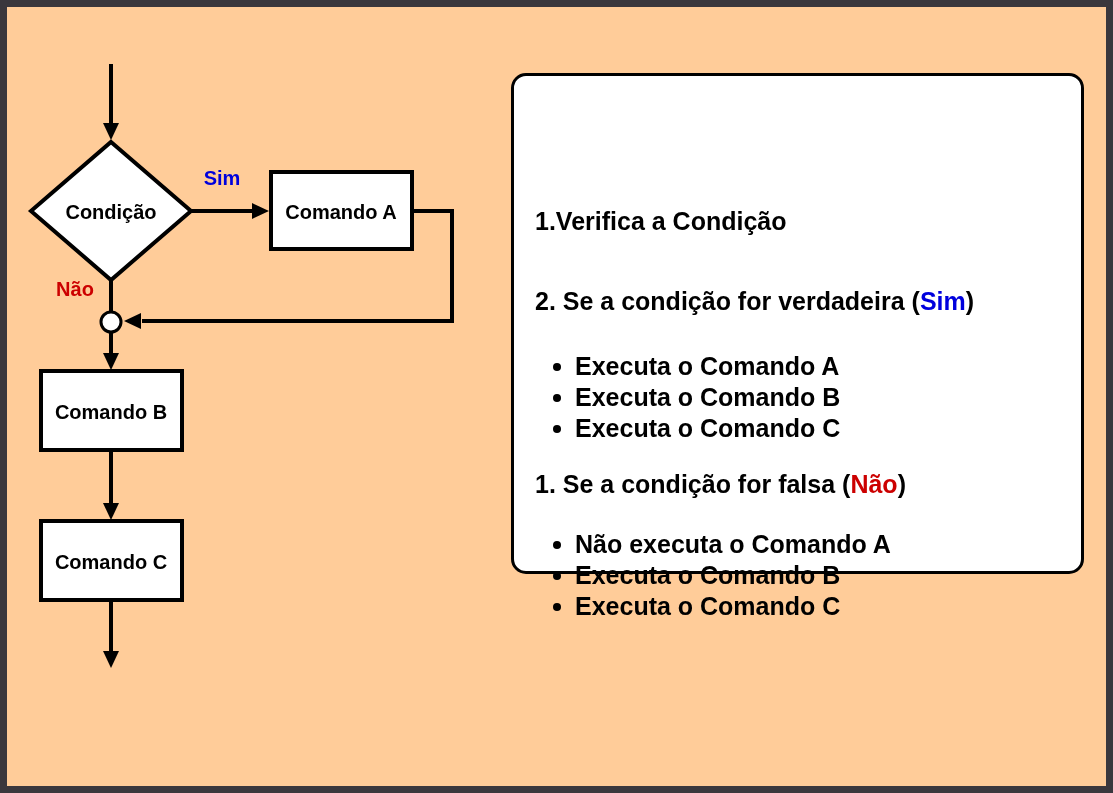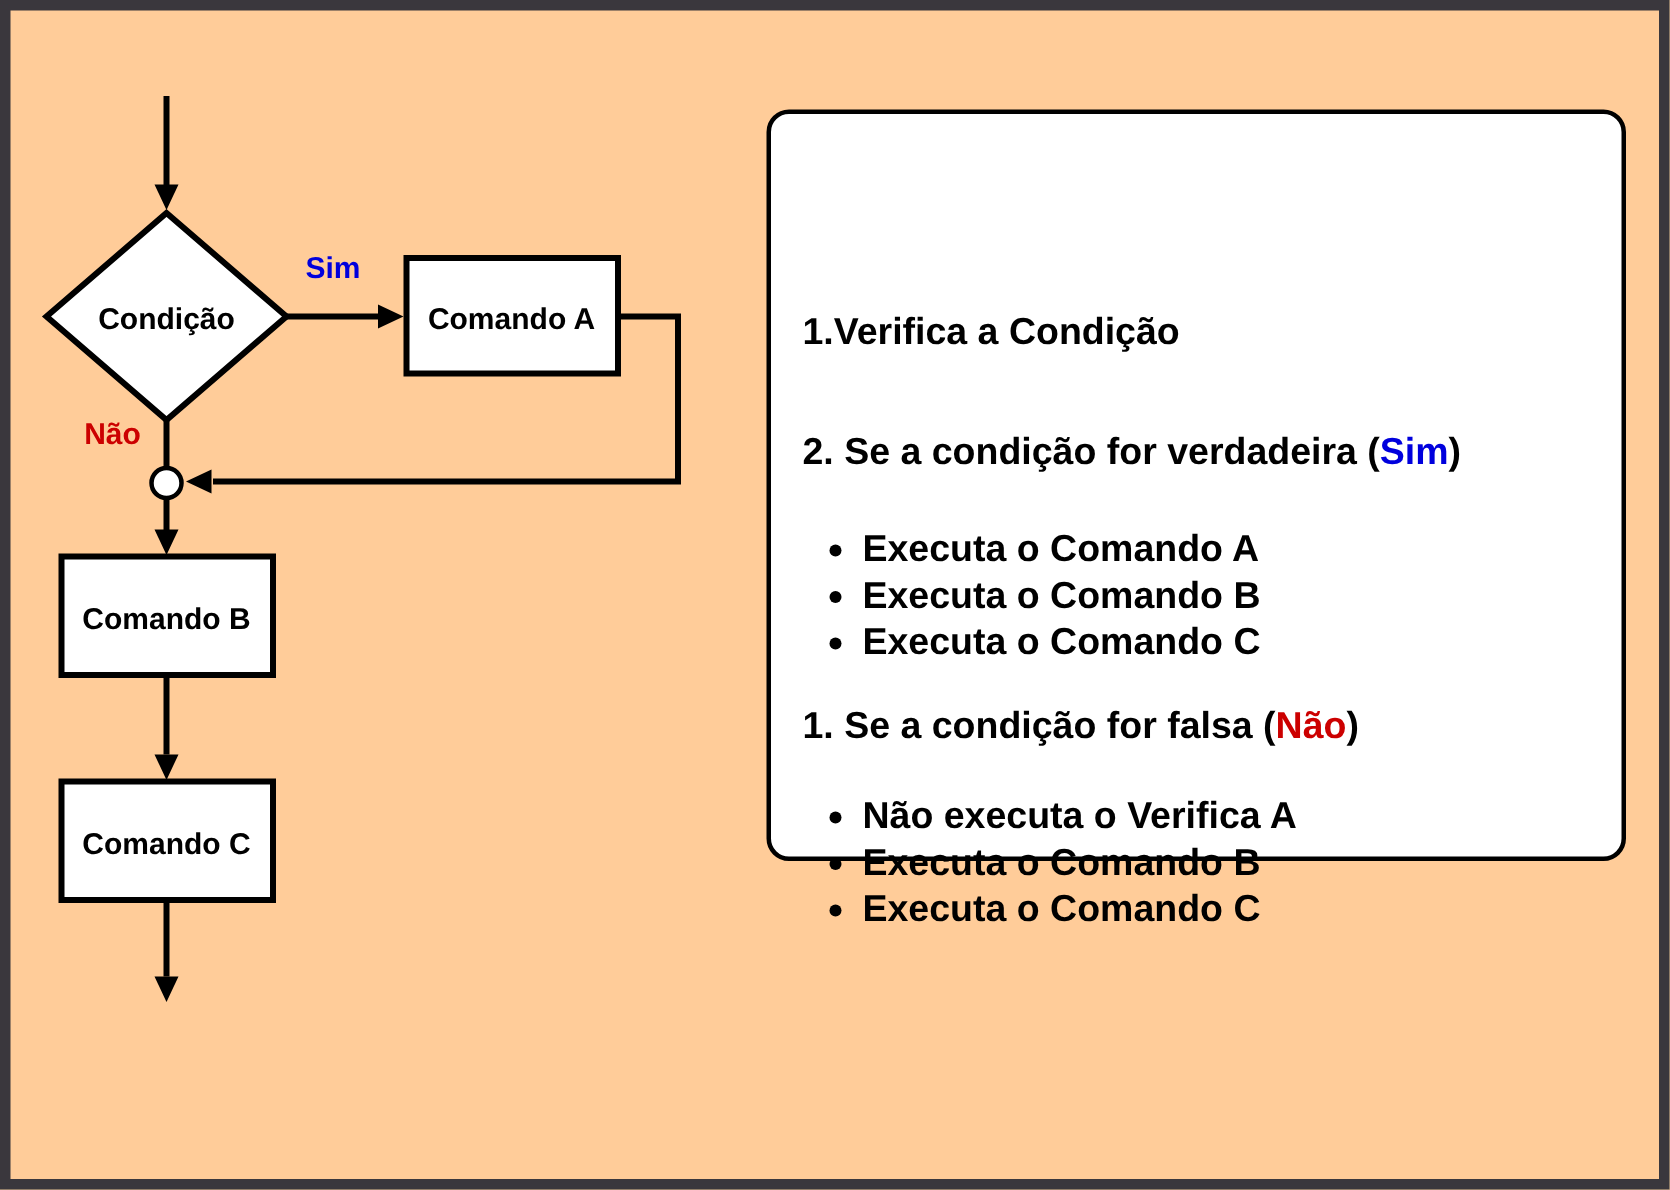--- a/index.html
+++ b/index.html
@@ -127,21 +127,21 @@
           <span class="dot"></span>
           <span>Executa o Comando C</span>
         </div>
       </div>
 
       <div class="step-heading h3"><span>1. Se a condição for falsa (</span><span class="hl-red">Não</span><span>)</span></div>
 
       <div class="bullets b2">
         <div class="bullet-item">
           <span class="dot"></span>
-          <span>Não executa o Verifica A</span>
+          <span>Não executa o Comando A</span>
         </div>
         <div class="bullet-item">
           <span class="dot"></span>
           <span>Executa o Comando B</span>
         </div>
         <div class="bullet-item">
           <span class="dot"></span>
           <span>Executa o Comando C</span>
         </div>
       </div>

